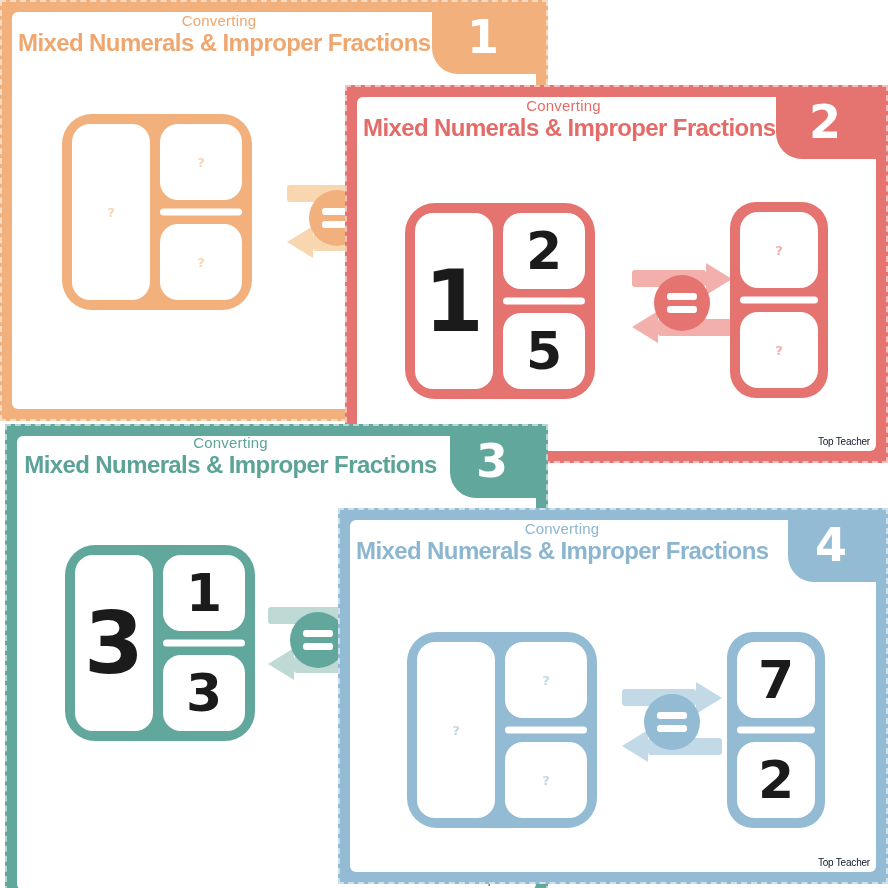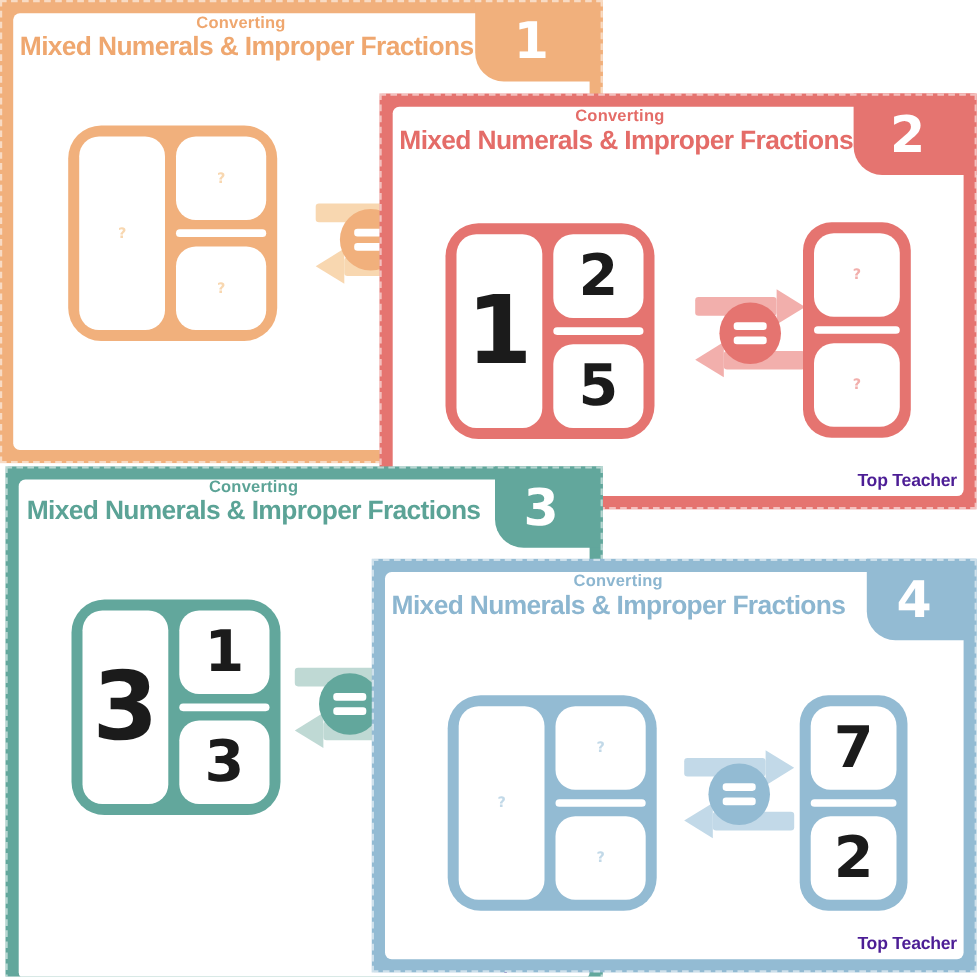--- a/index.html
+++ b/index.html
@@ -3,21 +3,21 @@
 <meta charset="utf-8">
 <style>
   html,body{margin:0;padding:0;background:#fff;}
   #stage{position:relative;width:888px;height:888px;overflow:hidden;background:#fff;
          font-family:"Liberation Sans",sans-serif;}
   .card{position:absolute;background:var(--frame);}
   .card::after{content:"";position:absolute;inset:0;border:2px dashed rgba(255,255,255,.55);
                pointer-events:none;}
   .inner{position:absolute;inset:12px;background:#fff;border-radius:6px;}
   .header{position:absolute;top:12px;left:18px;text-align:center;line-height:1.15;}
-  .subtitle{font-size:15px;font-weight:700;color:var(--accent);letter-spacing:.2px;}
+  .subtitle{font-size:15px;font-weight:400;color:var(--accent);letter-spacing:.2px;}
   .title{font-size:24px;font-weight:700;color:var(--accent);letter-spacing:-.6px;white-space:nowrap;}
   .badge{position:absolute;top:0;right:0;height:74px;background:var(--frame);
          border-bottom-left-radius:26px;color:#fff;display:flex;align-items:center;
          justify-content:center;font-family:"DejaVu Sans",sans-serif;font-weight:800;
          font-size:46px;padding-right:14px;box-sizing:border-box;}
   .mixed{position:absolute;display:flex;gap:10px;background:var(--frame);
          border-radius:30px;padding:10px;box-sizing:border-box;width:190px;height:196px;}
   .whole{width:78px;background:#fff;border-radius:18px;display:flex;align-items:center;
          justify-content:center;font-family:"DejaVu Sans",sans-serif;font-weight:800;
          font-size:86px;color:#1b1b1b;}
@@ -38,22 +38,22 @@
   .sw-shaft-top{left:0;top:7px;width:74px;}
   .sw-shaft-bottom{right:0;bottom:7px;width:74px;}
   .sw-head{position:absolute;width:0;height:0;border-top:16px solid transparent;
            border-bottom:16px solid transparent;}
   .sw-head-right{right:0;top:0;border-left:26px solid var(--light);}
   .sw-head-left{left:0;bottom:0;border-right:26px solid var(--light);}
   .sw-circle{position:absolute;left:50%;top:50%;width:56px;height:56px;
              transform:translate(-50%,-50%);background:var(--frame);border-radius:50%;
              display:flex;flex-direction:column;align-items:center;justify-content:center;gap:6px;}
   .eq-bar{width:30px;height:7px;background:#fff;border-radius:3px;}
-  .logo{position:absolute;right:18px;bottom:16px;font-size:16px;font-weight:700;
-        color:#4c1d95;letter-spacing:-.2px;}
+  .logo{position:absolute;right:18px;bottom:16px;font-size:10px;font-weight:400;
+        color:#0f172a;letter-spacing:-.2px;}
 </style>
 </head>
 <body>
 
 <div id="stage">
 
   <div class="card" style="left: 0px; top: 0px; width: 548px; height: 421px; z-index: 1; --frame: #F1B07C; --light: #F8D7B0; --accent: #EFA76F;">
     <div class="inner"></div>
     <div class="header" style="right:128px">
       <div class="subtitle">Converting</div>

